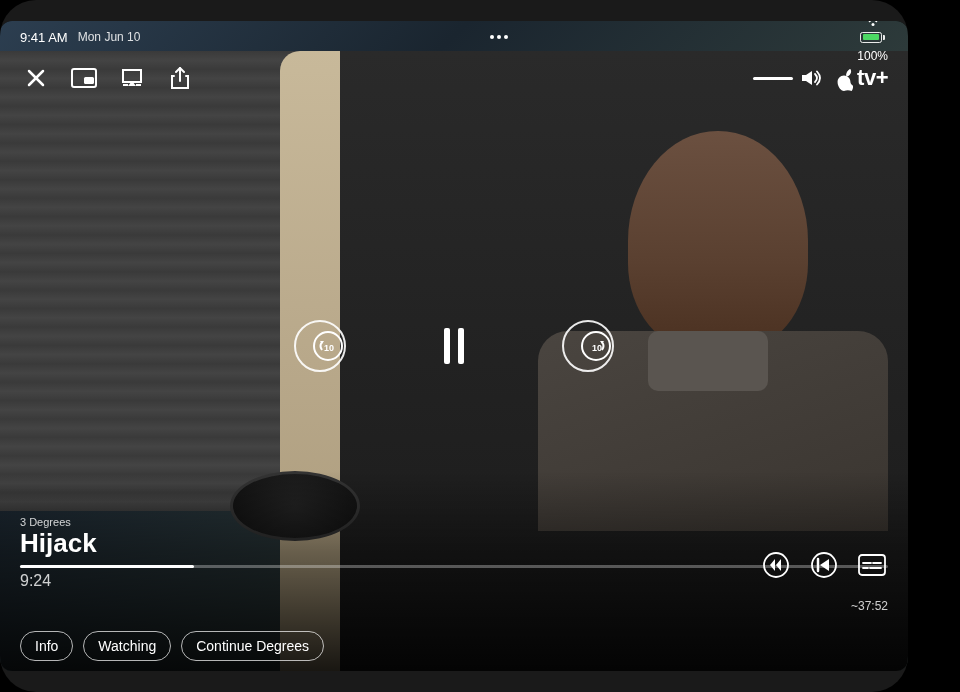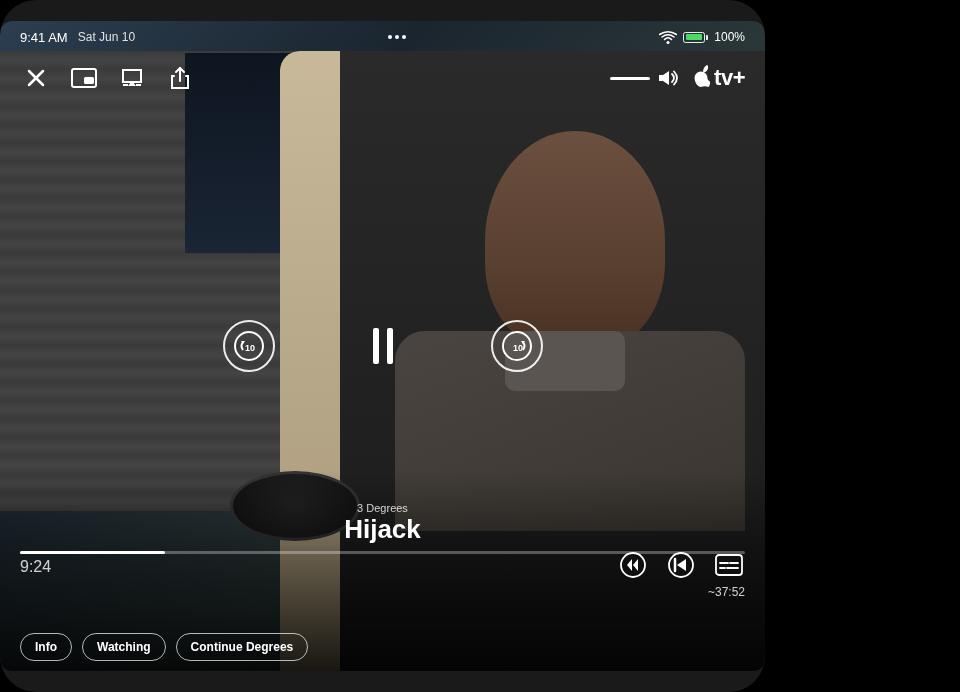--- a/index.html
+++ b/index.html
@@ -8,21 +8,21 @@
       width: 960px;
       height: 692px;
       background: #000;
       overflow: hidden;
       font-family: -apple-system, BlinkMacSystemFont, 'SF Pro Display', 'Helvetica Neue', sans-serif;
       position: relative;
     }
 
     
     .ipad-frame {
-      width: 765px;
+      width: 908px;
       height: 692px;
       background: #1a1a1a;
       border-radius: 36px;
       position: relative;
       overflow: hidden;
       display: flex;
       align-items: center;
       justify-content: center;
     }
 
@@ -68,20 +68,21 @@
       width: 4px;
       height: 4px;
       background: #fff;
       border-radius: 50%;
     }
 
     .status-right {
       display: flex;
       align-items: center;
       gap: 6px;
+      flex-direction: column;
     }
 
     
     .video-content {
       position: absolute;
       top: 0;
       left: 0;
       right: 0;
       bottom: 0;
       background: linear-gradient(135deg, #2c3e50 0%, #1a252f 30%, #2d3a3a 60%, #1c2b2b 100%);
@@ -180,21 +181,21 @@
 
     .top-right-controls {
       display: flex;
       align-items: center;
       gap: 12px;
     }
 
     
     .apple-tv-logo {
       display: flex;
-      align-items: flex-start;
+      align-items: flex-end;
       gap: 4px;
       color: #fff;
     }
 
     .tv-plus-text {
       font-size: 22px;
       font-weight: 700;
       letter-spacing: -0.5px;
     }
 
@@ -223,21 +224,21 @@
       gap: 80px;
       z-index: 10;
     }
 
     .skip-btn {
       width: 52px;
       height: 52px;
       border: 2.5px solid rgba(255,255,255,0.9);
       border-radius: 50%;
       display: flex;
-      align-items: center;
+      align-items: flex-end;
       justify-content: center;
       flex-direction: column;
       color: #fff;
       cursor: pointer;
       position: relative;
     }
 
     .pause-btn {
       width: 56px;
       height: 56px;
@@ -255,26 +256,25 @@
     .pause-bar {
       width: 6px;
       height: 36px;
       background: #fff;
       border-radius: 2px;
     }
 
     
     .bottom-controls {
       position: absolute;
-      bottom: 72px;
+      bottom: 58px;
       left: 0;
       right: 0;
       padding: 0 20px;
       z-index: 10;
-      text-align: center;
     }
 
     .title-area {
       margin-bottom: 6px;
     }
 
     .show-name {
       font-size: 11px;
       color: rgba(255,255,255,0.8);
       font-weight: 400;
@@ -349,22 +349,22 @@
       display: flex;
       gap: 10px;
       z-index: 10;
     }
 
     .pill-btn {
       padding: 6px 14px;
       border: 1.5px solid rgba(255,255,255,0.7);
       border-radius: 20px;
       color: #fff;
-      font-size: 12px;
-      font-weight: 700;
+      font-size: 14px;
+      font-weight: 400;
       cursor: pointer;
       background: transparent;
     }
 
     
     .progress-time-row {
       display: flex;
       justify-content: space-between;
       margin-top: 4px;
     }
@@ -470,21 +470,21 @@
       </div>
 
       <div style="position:absolute; bottom:130px; left:230px; width:130px; height:70px; background:radial-gradient(circle,#222 0%,#111 100%); border-radius:50%; border:3px solid #333;"></div>
 
       <div class="overlay-gradient"></div>
     </div>
 
     <div class="status-bar">
       <div class="status-left">
         <span>9:41 AM</span>
-        <span style="margin-left:6px; font-size:12px; opacity:0.85">Sat Jun 10</span>
+        <span style="margin-left:6px; font-size:12px; opacity:0.85">Mon Jun 10</span>
       </div>
       <div class="status-center">
         <div class="status-dot"></div>
         <div class="status-dot"></div>
         <div class="status-dot"></div>
       </div>
       <div class="status-right">
 
         <svg width="18" height="14" viewBox="0 0 18 14">
           <path d="M9 11.5 L11 13.5 L9 13.5 Z" fill="none"></path>

